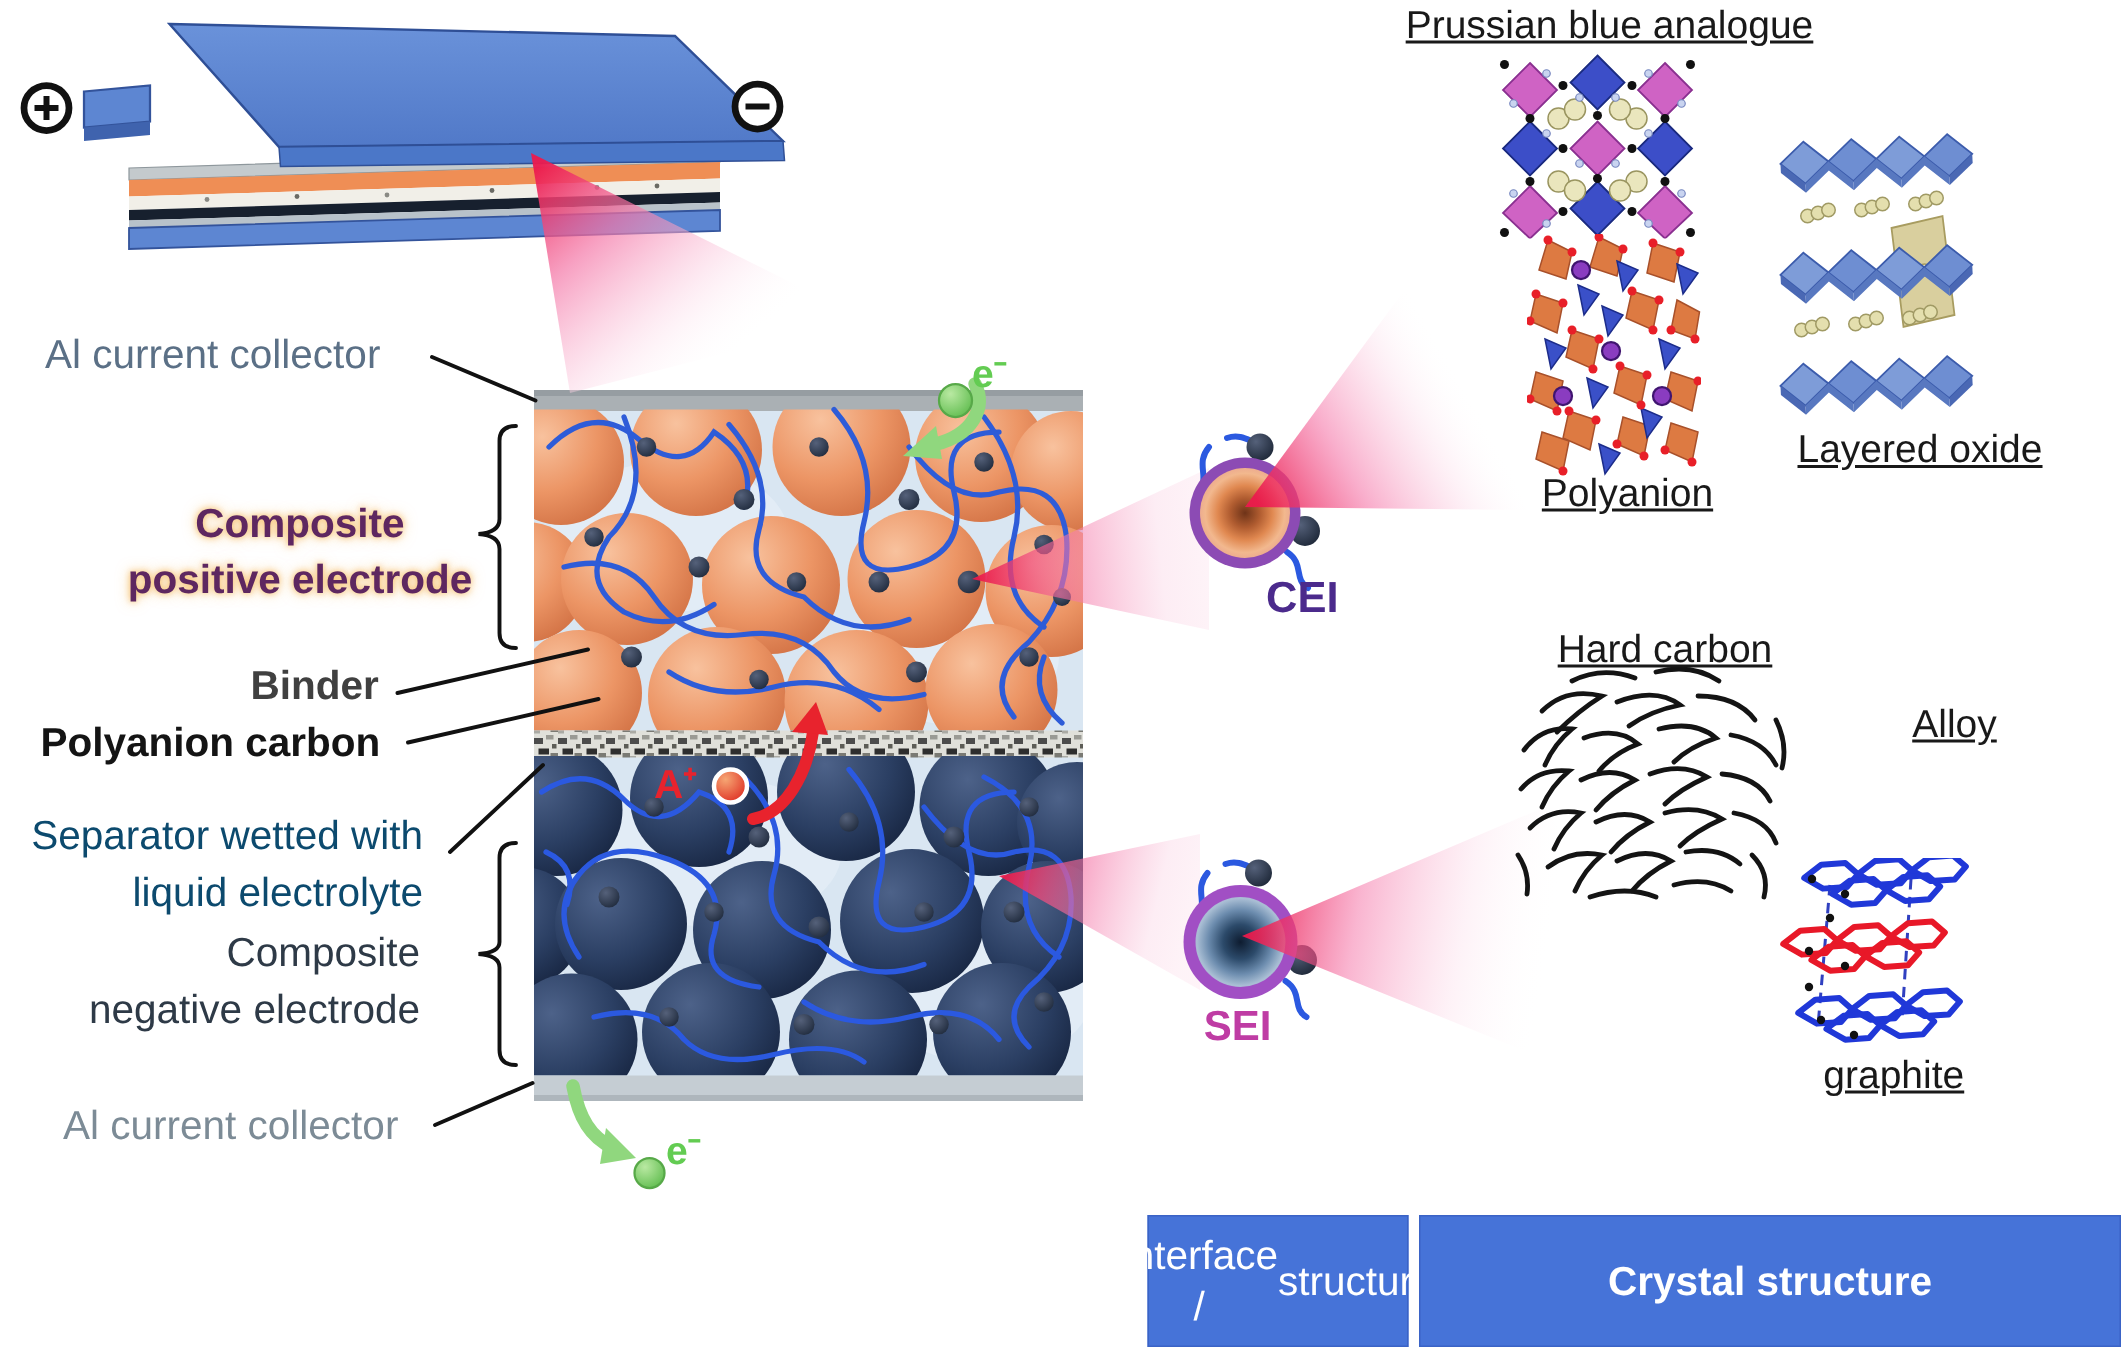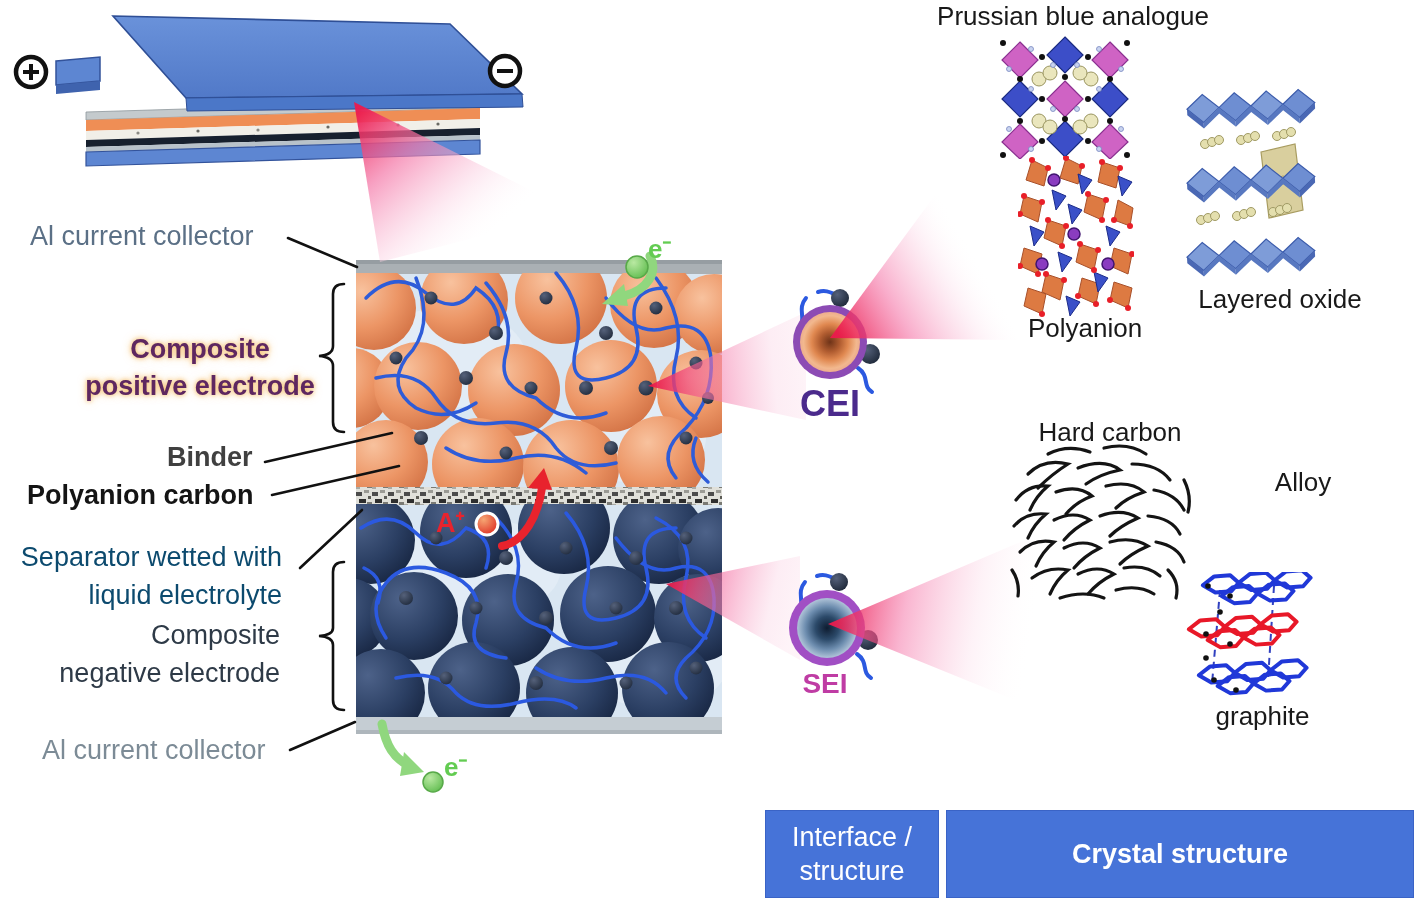--- a/index.html
+++ b/index.html
@@ -9,23 +9,23 @@
   .layer{position:absolute;left:0;top:0;width:1418px;height:901px;pointer-events:none;}
   .txt{position:absolute;white-space:nowrap;}
   .lbl{color:#5b7086;font-size:27px;}
   .lbl-gray{color:#7c8b96;font-size:27px;}
   .pos-label{color:#5e2760;font-size:27px;font-weight:bold;text-align:center;line-height:37px;
              text-shadow:0 0 4px rgba(246,186,96,.95),0 0 9px rgba(246,186,96,.65);}
   .binder-label{color:#404040;font-size:27px;font-weight:bold;}
   .cond-label{color:#141414;font-size:27px;font-weight:bold;}
   .sep-label{color:#0c4a6e;font-size:27px;text-align:right;line-height:38px;}
   .neg-label{color:#2e3a47;font-size:27px;text-align:right;line-height:38px;}
-  .cei-label{color:#4b2a8c;font-size:36px;font-weight:bold;text-align:left;}
+  .cei-label{color:#4b2a8c;font-size:29px;font-weight:bold;text-align:left;margin-left:44px;}
   .sei-label{color:#bf3ca4;font-size:28px;font-weight:bold;text-align:center;}
-  .struct-label{color:#191919;font-size:26px;text-align:center;}
+  .struct-label{color:#191919;font-size:26px;text-align:center;text-decoration:underline;}
   .electron{color:#63cc52;font-size:26px;font-weight:bold;}
   .cation{color:#e8232d;font-size:27px;font-weight:bold;}
   .battery-label{color:#ffffff;font-size:29px;text-align:center;}
   .bar{position:absolute;top:810px;height:86px;background:#4673d8;border:1px solid #3a63c6;
        display:flex;align-items:center;justify-content:center;color:#ffffff;
        font-size:27px;text-align:center;line-height:34px;}
 </style>
 </head>
 <body>
 
@@ -561,21 +561,21 @@
       <path d="M272,495 L399,466"></path>
       <path d="M300,568 L362,510"></path>
       <path d="M290,750 L355,722"></path>
 
       <path d="M344,284 Q333,284 333,294 L333,346 Q333,355 319,356 Q333,357 333,366 L333,422 Q333,432 344,432"></path>
 
       <path d="M344,562 Q333,562 333,572 L333,628 Q333,635 319,636 Q333,637 333,645 L333,700 Q333,710 344,710"></path>
     </g>
   </svg>
 
-  <div class="bar" style="left:765px;width:172px;flex-direction:column;">
+  <div class="bar" style="left:765px;width:172px;flex-direction:row;">
     <span>Interface /</span>
     <span>structure</span>
   </div>
   <div class="bar" style="left:946px;width:466px;font-weight:bold;">
     <span>Crystal structure</span>
   </div>
 
   <div class="txt lbl" style="left:30px;top:221px;z-index:7">Al current collector</div>
 
   <div class="txt pos-label" style="left:85px;top:331px;width:230px;z-index:7">

